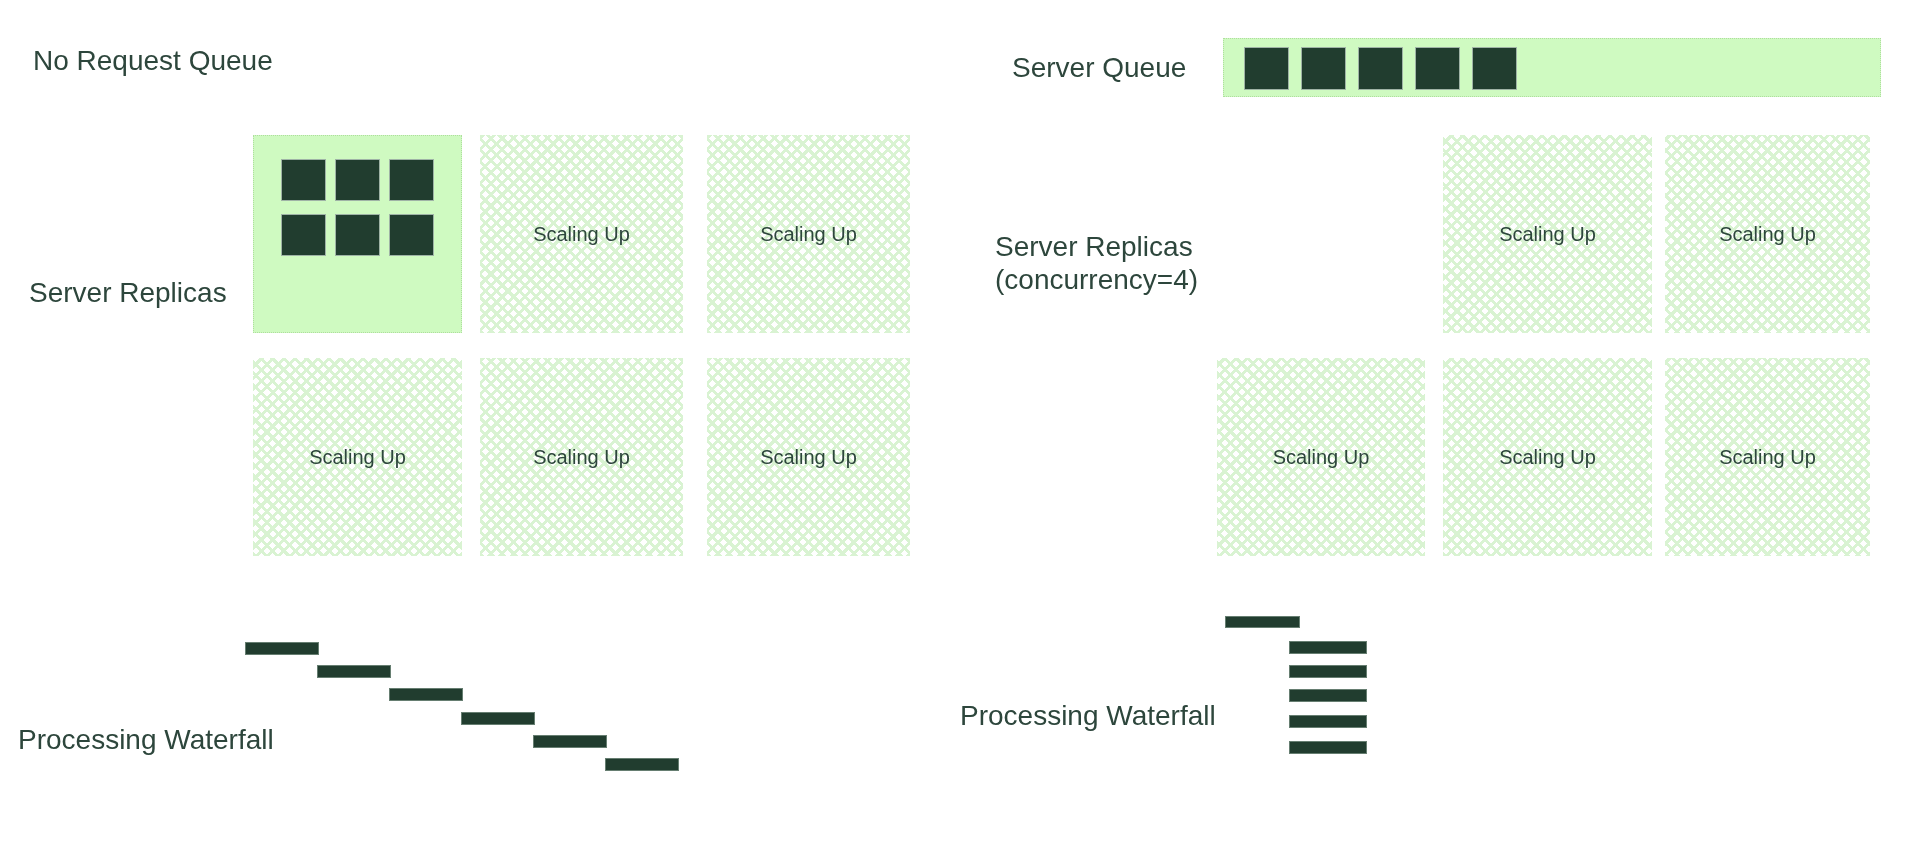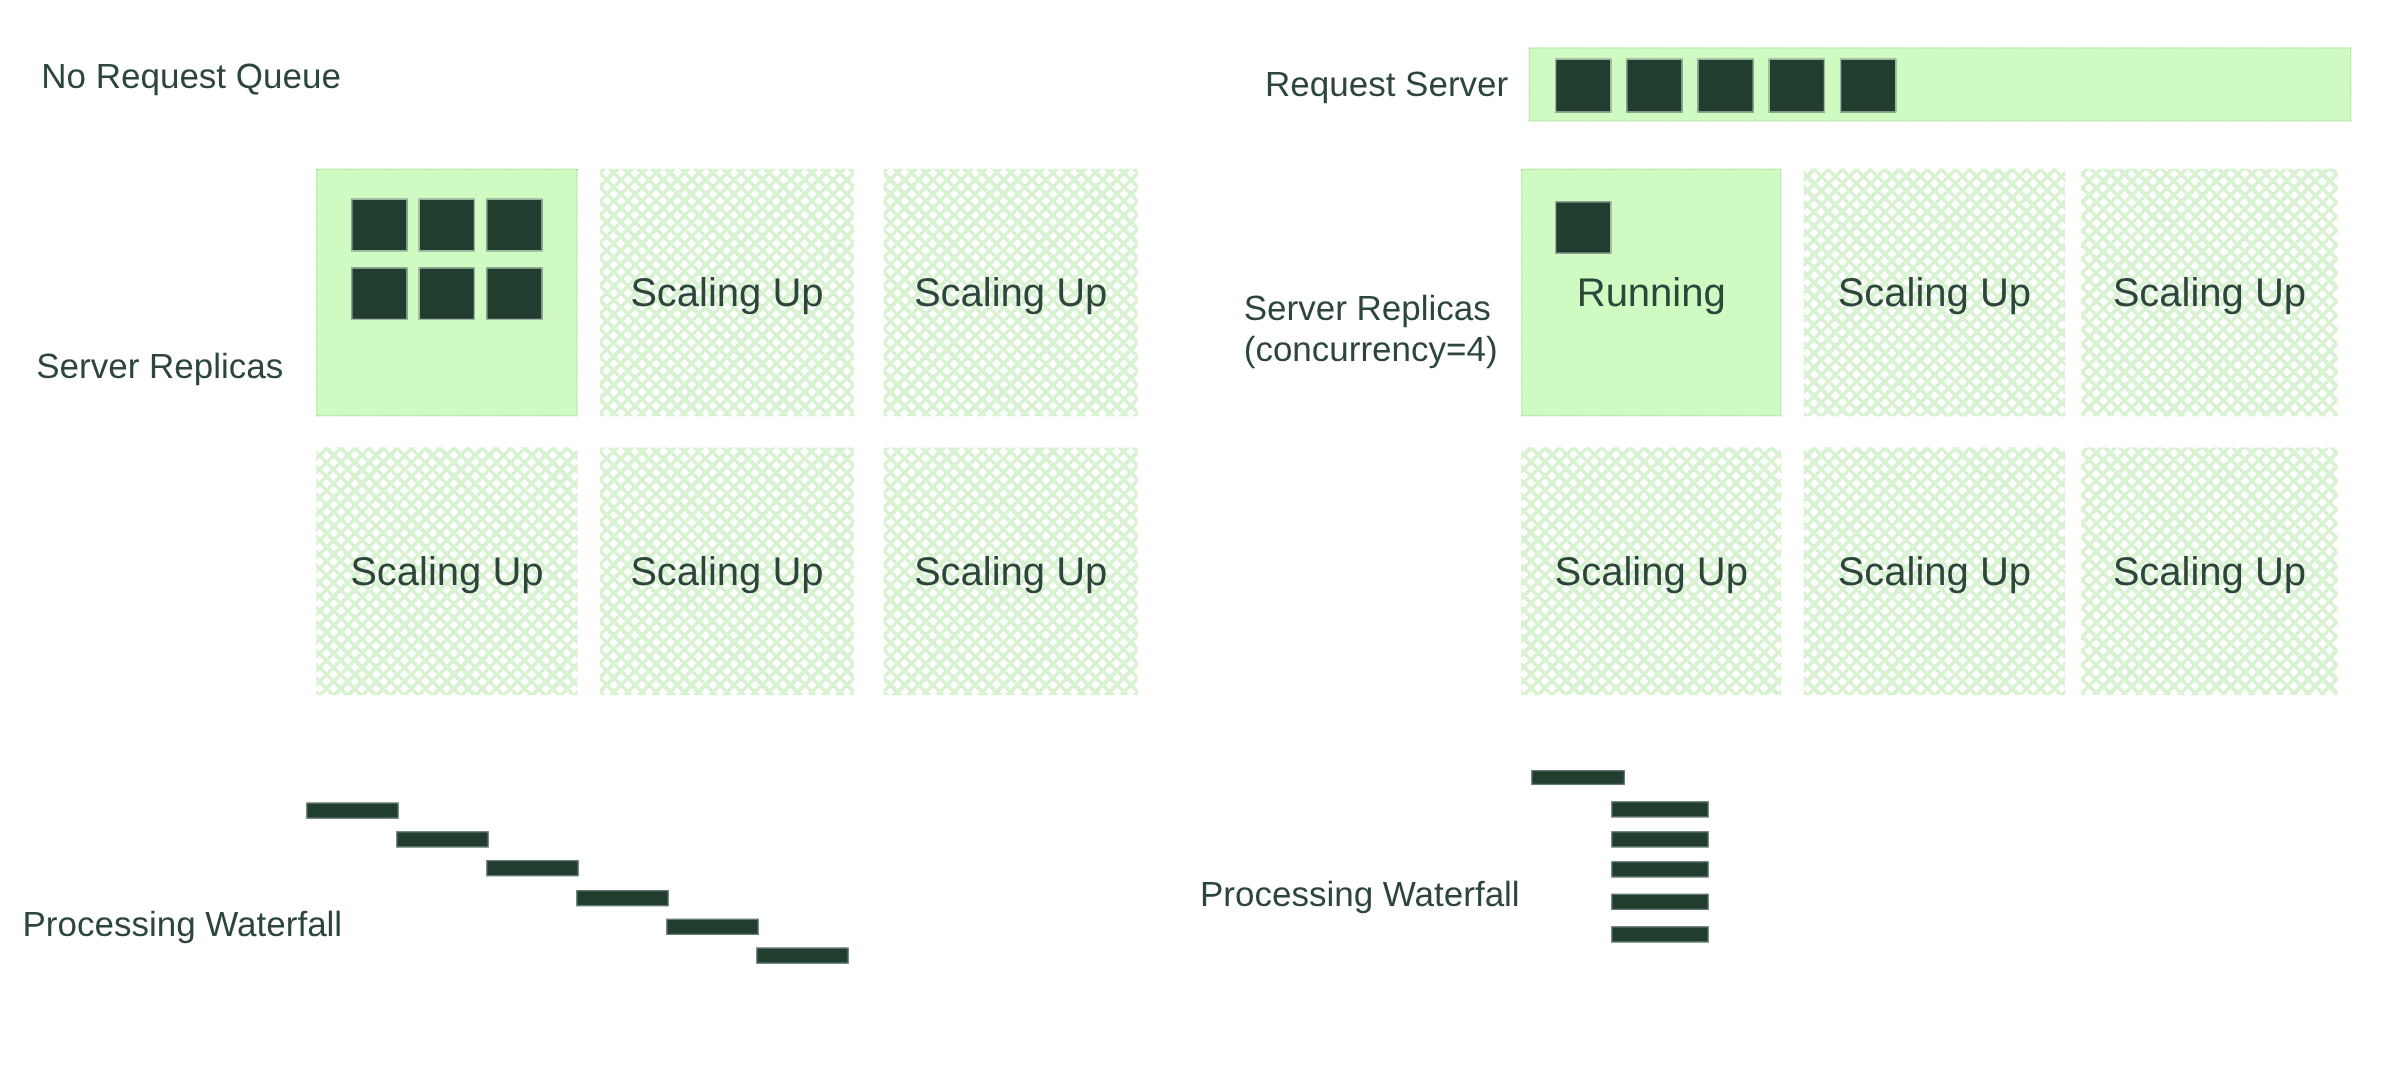--- a/index.html
+++ b/index.html
@@ -19,21 +19,21 @@
     white-space:nowrap;
   }
   .label.two-line{white-space:normal;}
   .box{
     position:absolute;
     height:198px;
     display:flex;
     align-items:center;
     justify-content:center;
     box-sizing:border-box;
-    font-size:32px;
+    font-size:20px;
   }
   .box .box-label{color:#2d463c;}
   .solid{
     background:#cffac1;
     border:1px dotted #aede9e;
   }
   .hatch{
     background-color:#ffffff;
     background-image:
       repeating-linear-gradient(45deg,#d9f3d2 0 3px,transparent 3px 8px),
@@ -129,41 +129,35 @@
   <div class="label" style="left:18px;top:723px;">Processing Waterfall</div>
   <div class="wf wf-left">
     <div class="bar"></div>
   <div class="bar"></div>
       <div class="bar"></div>
       <div class="bar"></div>
       <div class="bar"></div>
       <div class="bar"></div>
     </div>
 
-  <div class="label" style="left:1012px;top:51px;">Request Server</div>
+  <div class="label" style="left:1012px;top:51px;">Server Queue</div>
 
   <div class="queue-bar">
     <div class="sq"></div>
   <div class="sq"></div>
       <div class="sq"></div>
       <div class="sq"></div>
       <div class="sq"></div>
     </div>
 
   <div class="label two-line" style="left:995px;top:230px;width:215px;">
     <span>Server Replicas</span><br>
     <span>(concurrency=4)</span>
   </div>
 
-  <div class="box solid" style="left:1217px;top:135px;width:208px;">
-    <div class="single-square">
-      <div class="sq"></div>
-    </div>
-    <span class="box-label">Running</span>
-  </div>
   <div class="box hatch" style="left:1443px;top:135px;width:209px;">
     <span class="box-label">Scaling Up</span>
   </div>
   <div class="box hatch" style="left:1665px;top:135px;width:205px;">
     <span class="box-label">Scaling Up</span>
   </div>
 
   <div class="box hatch" style="left:1217px;top:358px;width:208px;">
     <span class="box-label">Scaling Up</span>
   </div>

